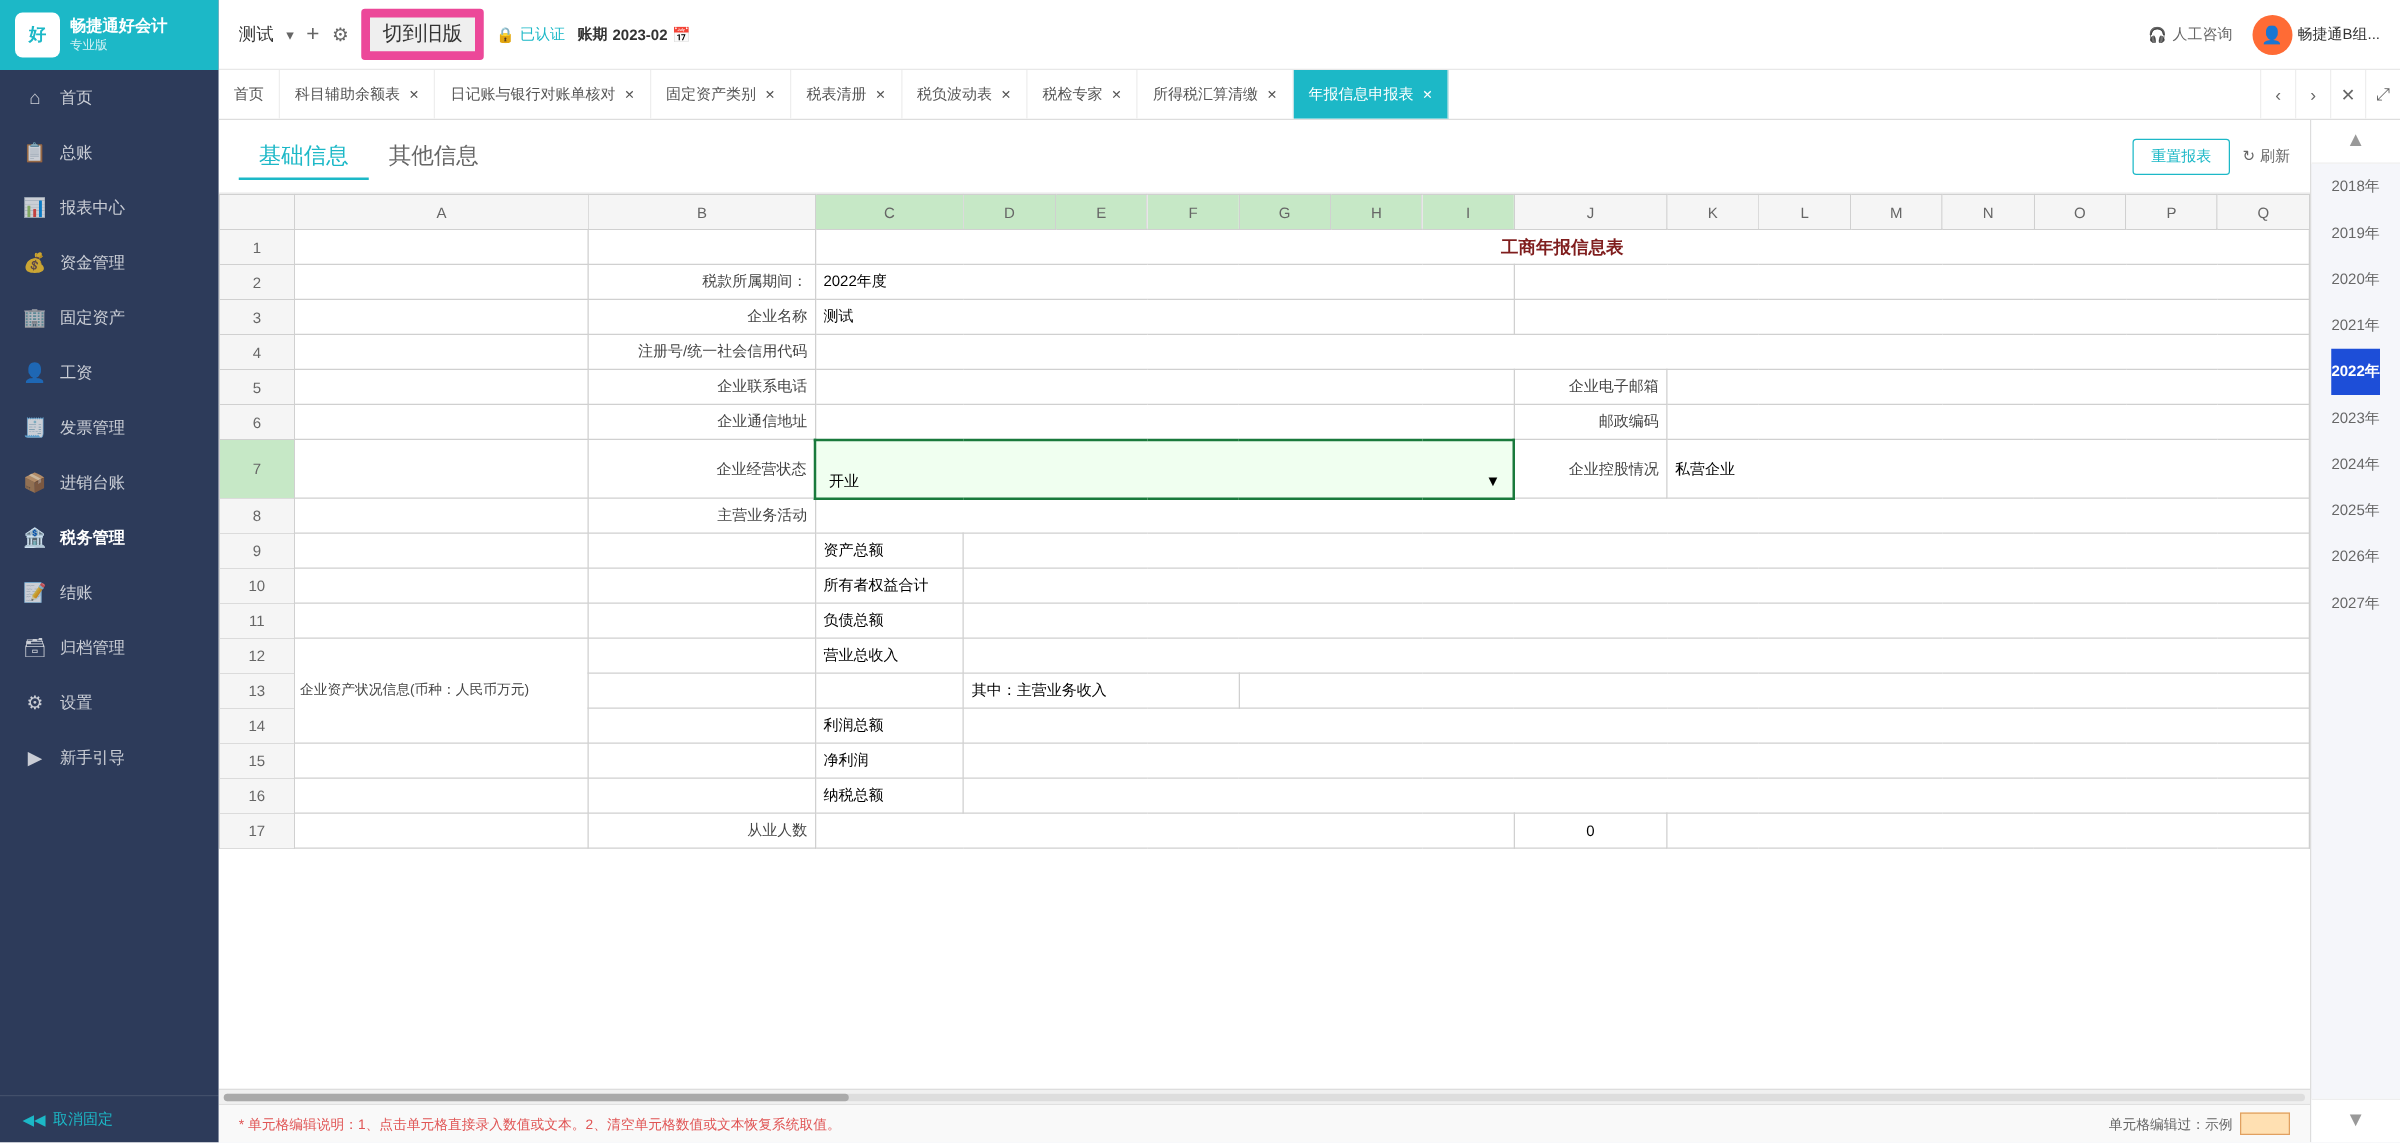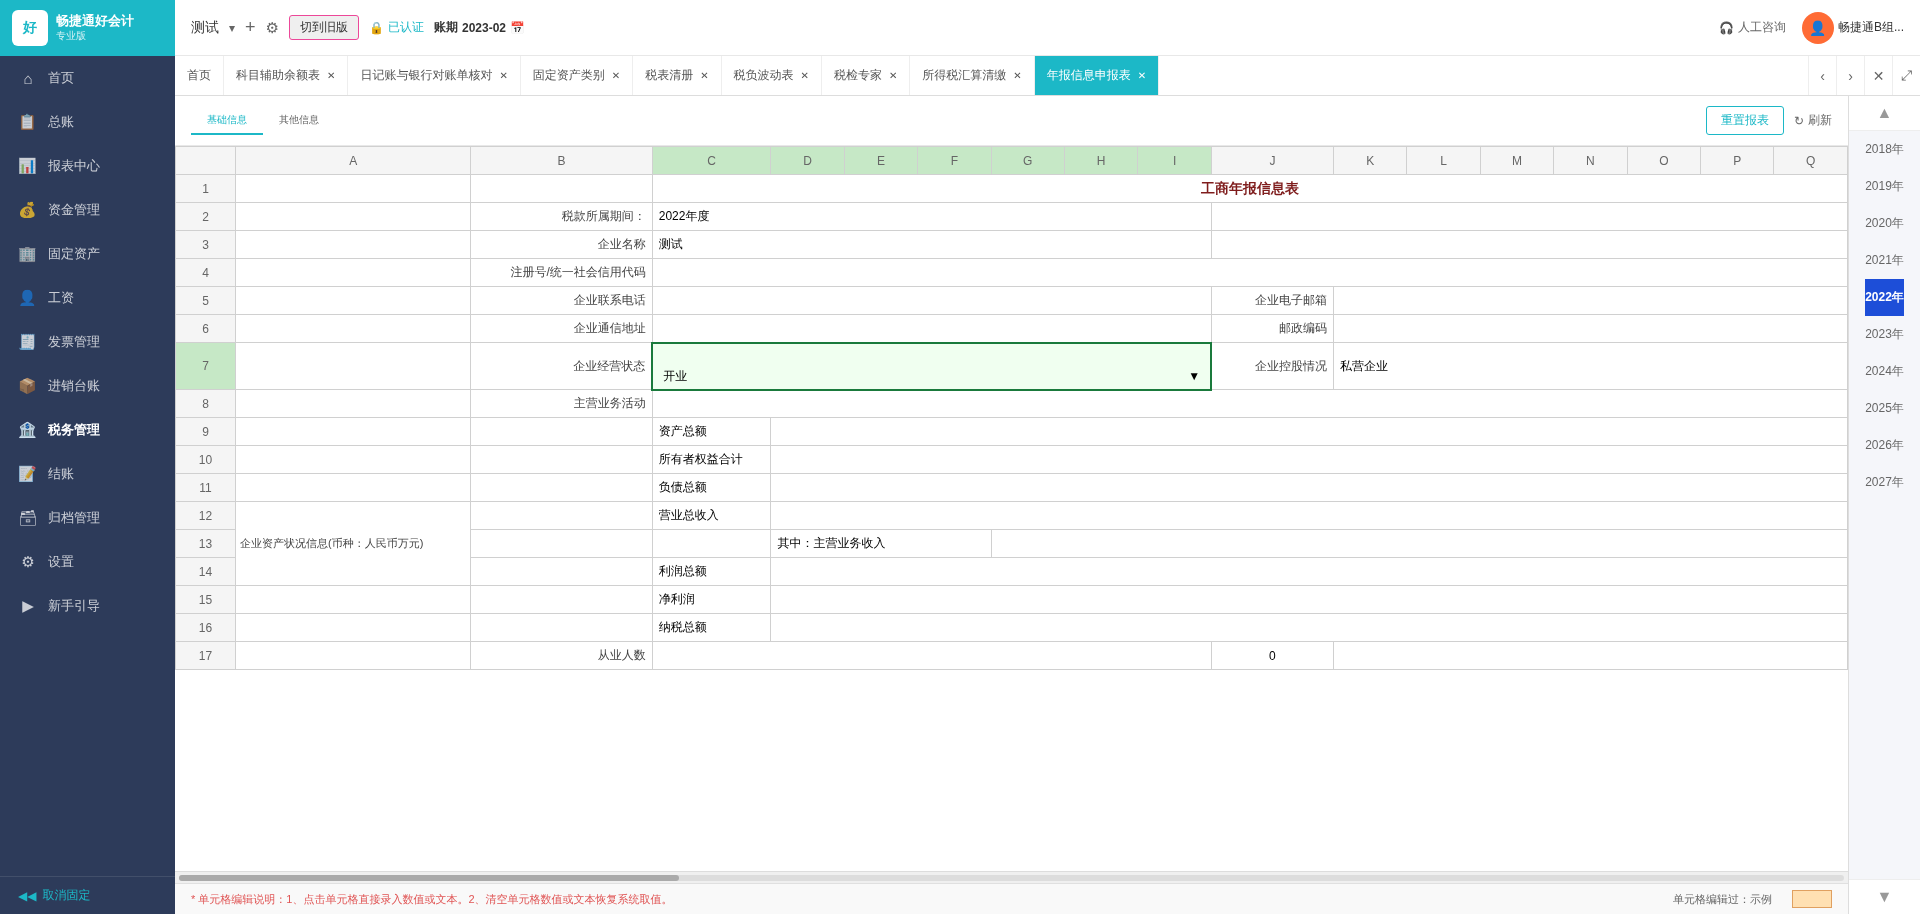--- a/index.html
+++ b/index.html
@@ -70,24 +70,24 @@
       padding: 0 16px;
       gap: 10px;
       border-bottom: 1px solid #e8e8e8;
       flex-shrink: 0;
     }
     .topbar-title { font-size: 14px; color: #333; font-weight: 500; }
     .topbar-dropdown { color: #666; cursor: pointer; font-size: 12px; }
     .topbar-plus { color: #666; cursor: pointer; font-size: 18px; }
     .topbar-gear { color: #666; cursor: pointer; font-size: 15px; }
     .topbar-old-btn {
-      border: 1px solid #ec4899;
+      border: 7px solid #ec4899;
       border-radius: 3px;
       padding: 3px 10px;
-      font-size: 12px;
+      font-size: 16px;
       cursor: pointer;
       color: #333;
     }
     .topbar-verified {
       display: flex; align-items: center; gap: 4px;
       color: #1cb8c7; font-size: 12px;
     }
     .topbar-period { color: #333; font-size: 12px; display: flex; align-items: center; gap: 4px; font-weight: bold; }
     .topbar-right { margin-left: auto; display: flex; align-items: center; gap: 16px; }
     .topbar-service { display: flex; align-items: center; gap: 4px; color: #666; font-size: 12px; cursor: pointer; }
@@ -142,21 +142,21 @@
       padding: 10px 16px;
       display: flex;
       align-items: center;
       justify-content: space-between;
       border-bottom: 1px solid #e8e8e8;
       flex-shrink: 0;
     }
     .sheet-tabs { display: flex; gap: 0; }
     .sheet-tab {
       padding: 6px 16px;
-      font-size: 10px;
+      font-size: 18px;
       cursor: pointer;
       color: #666;
       border-bottom: 2px solid transparent;
     }
     .sheet-tab.active { color: #1cb8c7; border-bottom: 2px solid #1cb8c7; font-weight: 500; }
     .sheet-actions { display: flex; align-items: center; gap: 10px; }
     .reset-btn {
       border: 1px solid #1cb8c7;
       color: #1cb8c7;
       padding: 5px 14px;
@@ -246,21 +246,21 @@
       background: #f9f9f9;
       border-top: 1px solid #e0e0e0;
       font-size: 11px;
       color: #e05555;
       display: flex;
       align-items: center;
       justify-content: space-between;
       flex-shrink: 0;
     }
     .footer-example {
-      display: flex; align-items: center; gap: 20px;
+      display: flex; align-items: center; gap: 6px;
       color: #666;
     }
     .example-cell {
       width: 40px; height: 18px;
       background: #ffe0b2;
       border: 1px solid #e0a060;
       display: inline-block;
     }
 
     

